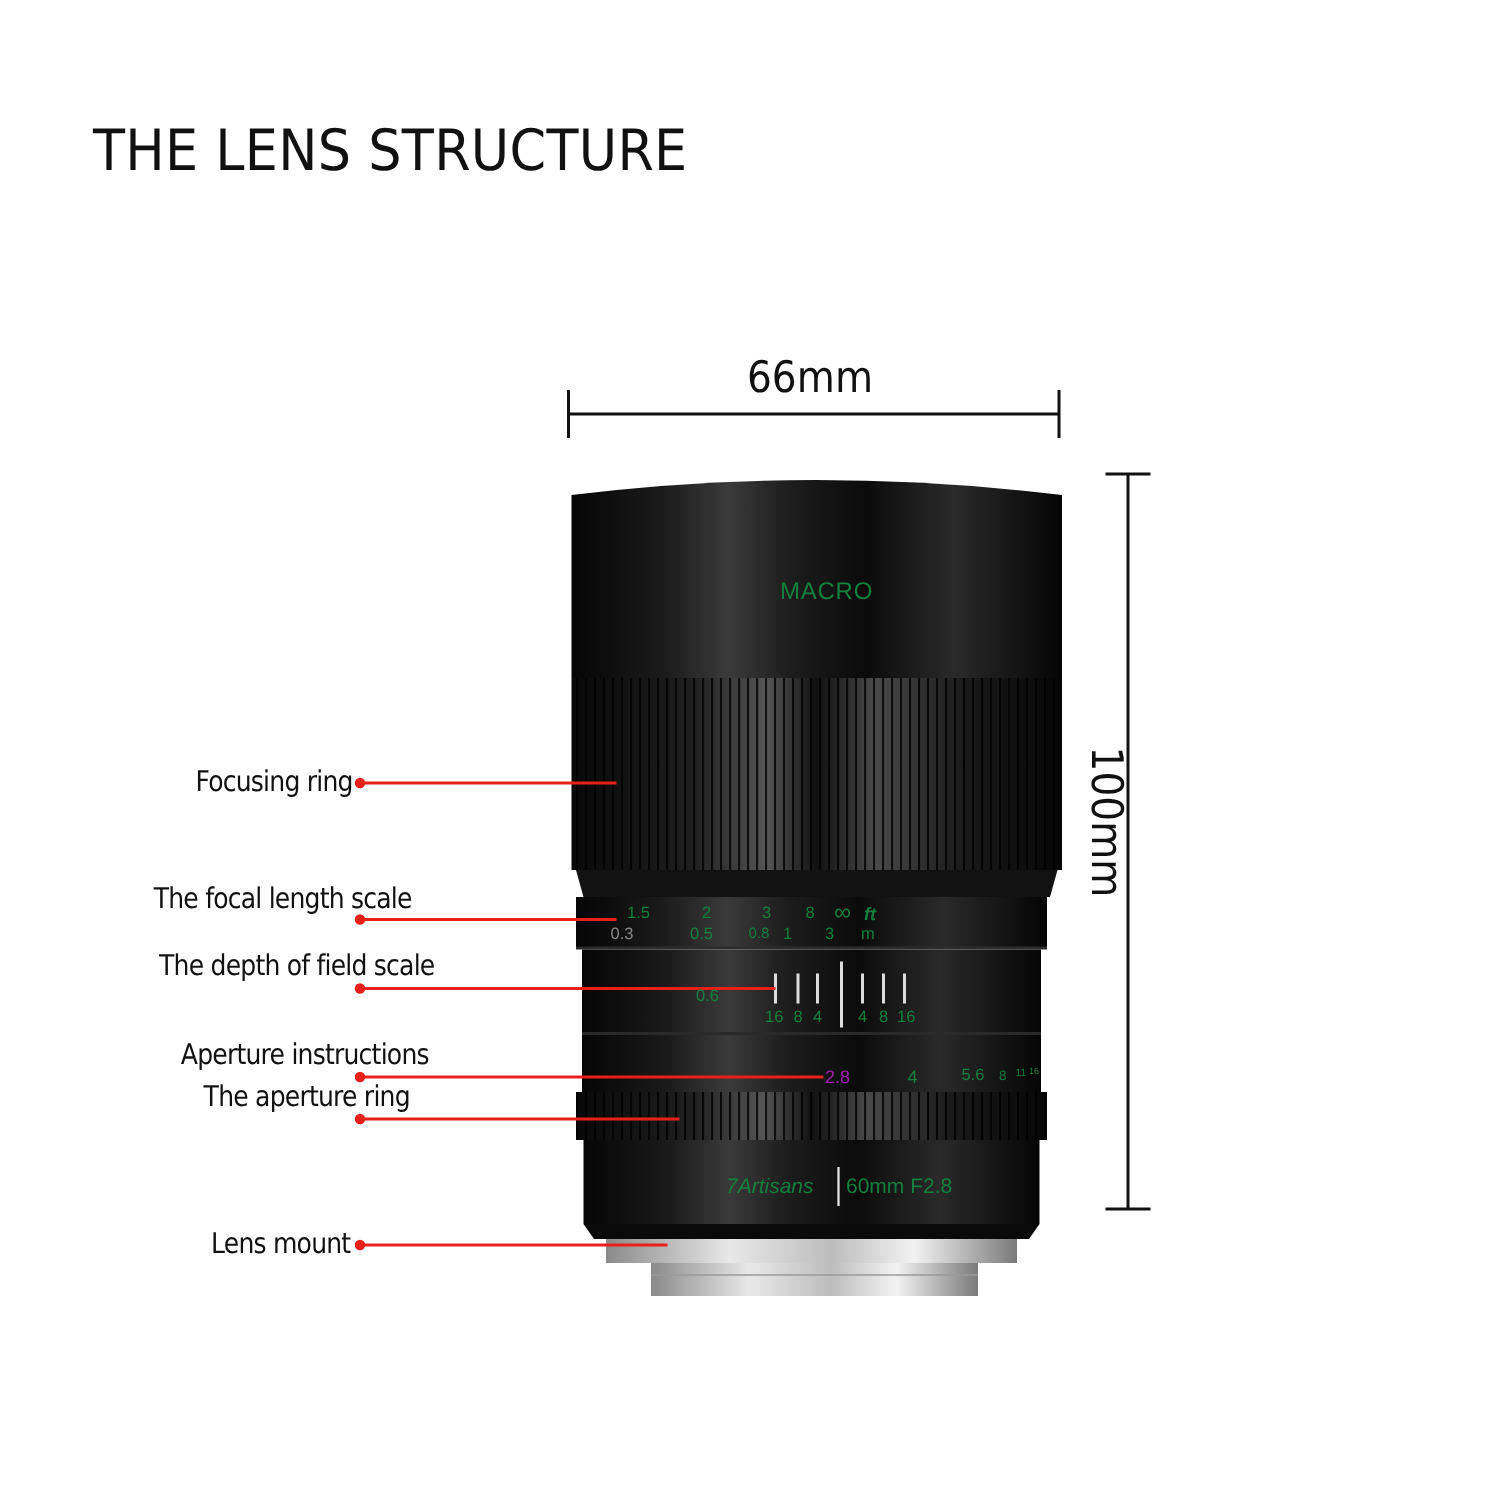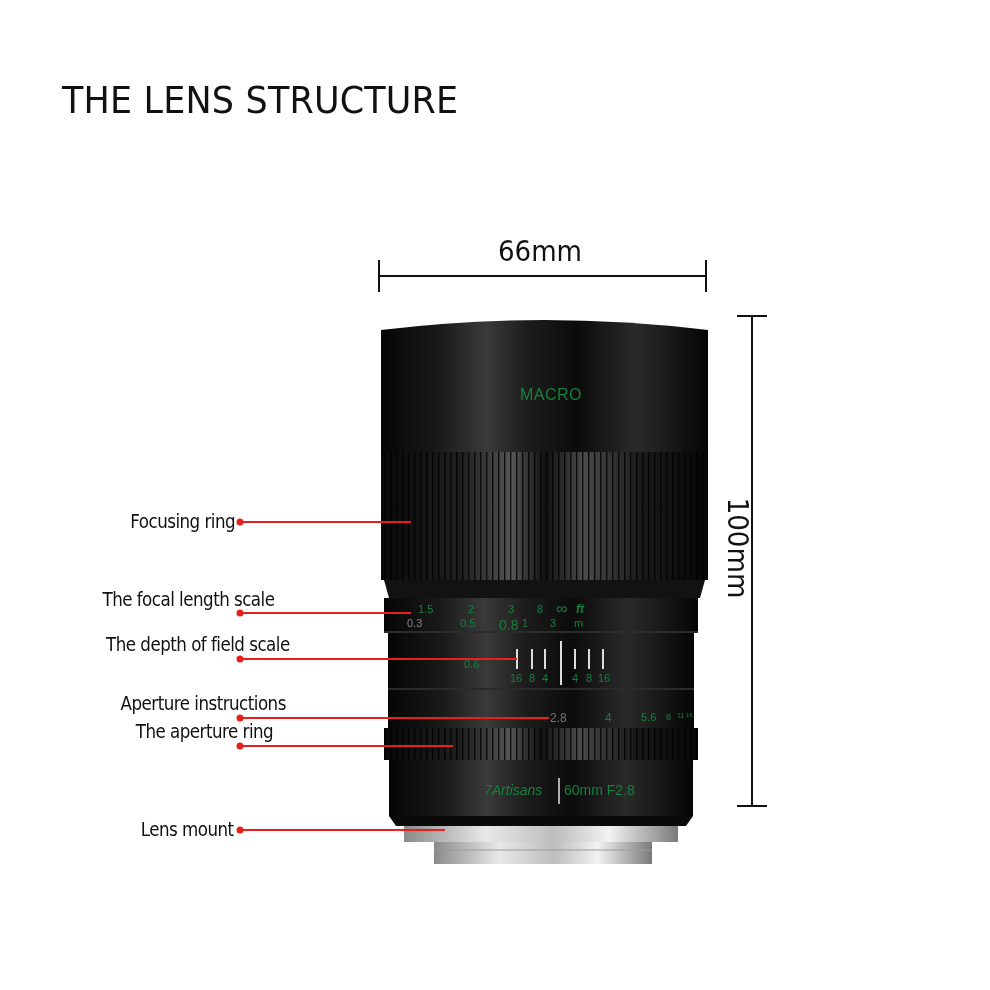--- a/index.html
+++ b/index.html
@@ -132,33 +132,33 @@
 <div class="lens-text" style="left:418px; top:603px; font-size:11px;text-align:center;">1.5</div>
 <div class="lens-text" style="left:468px; top:603px; font-size:11px;">2</div>
 <div class="lens-text" style="left:508px; top:603px; font-size:11px;">3</div>
 <div class="lens-text" style="left:537px; top:603px; font-size:11px;">8</div>
 <div class="lens-text" style="left:556px; top:600px; font-size:16px;">∞</div>
 <div class="lens-text" style="left:576px; top:602px; font-size:12px; font-weight:bold;font-style:italic;">ft</div>
 
 <div class="lens-text" style="left:407px; top:617px; font-size:11px; color:#888;">0.3</div>
 <div class="lens-text" style="left:460px; top:617px; font-size:11px;">0.5</div>
 <div class="lens-text" style="left:464px; top:617px; font-size:11px;margin-top:41px;">0.6</div>
-<div class="lens-text" style="left:499px; top:617px; font-size:14px;">0.8</div>
+<div class="lens-text" style="left:499px; top:617px; font-size:10px;">0.8</div>
 <div class="lens-text" style="left:522px; top:617px; font-size:11px;">1</div>
 <div class="lens-text" style="left:550px; top:617px; font-size:11px;">3</div>
 <div class="lens-text" style="left:574px; top:617px; font-size:11px;">m</div>
 
 <div class="lens-text" style="left:510px; top:672px; font-size:11px;">16</div>
 <div class="lens-text" style="left:529px; top:672px; font-size:11px;">8</div>
 <div class="lens-text" style="left:542px; top:672px; font-size:11px;">4</div>
 <div class="lens-text" style="left:572px; top:672px; font-size:11px;">4</div>
 <div class="lens-text" style="left:586px; top:672px; font-size:11px;">8</div>
 <div class="lens-text" style="left:598px; top:672px; font-size:11px;">16</div>
 
-<div class="lens-text" style="left:550px; top:711px; font-size:12px; color:#737373;">2.8</div>
+<div class="lens-text" style="left:550px; top:711px; font-size:12px; color:#a21caf;">2.8</div>
 <div class="lens-text" style="left:605px; top:711px; font-size:12px;">4</div>
 <div class="lens-text" style="left:641px; top:711px; font-size:11px;">5.6</div>
 <div class="lens-text" style="left:666px; top:712px; font-size:9px;">8</div>
 <div class="lens-text" style="left:677px; top:712px; font-size:7px;">11</div>
 <div class="lens-text" style="left:686px; top:712px; font-size:6px;">16</div>
 
 <div class="lens-text" style="left:484px; top:782px; font-size:14px;font-style:italic;">7Artisans</div>
 <div class="lens-text" style="left:564px; top:782px; font-size:14px;">60mm F2.8</div>
 
 </body></html>

